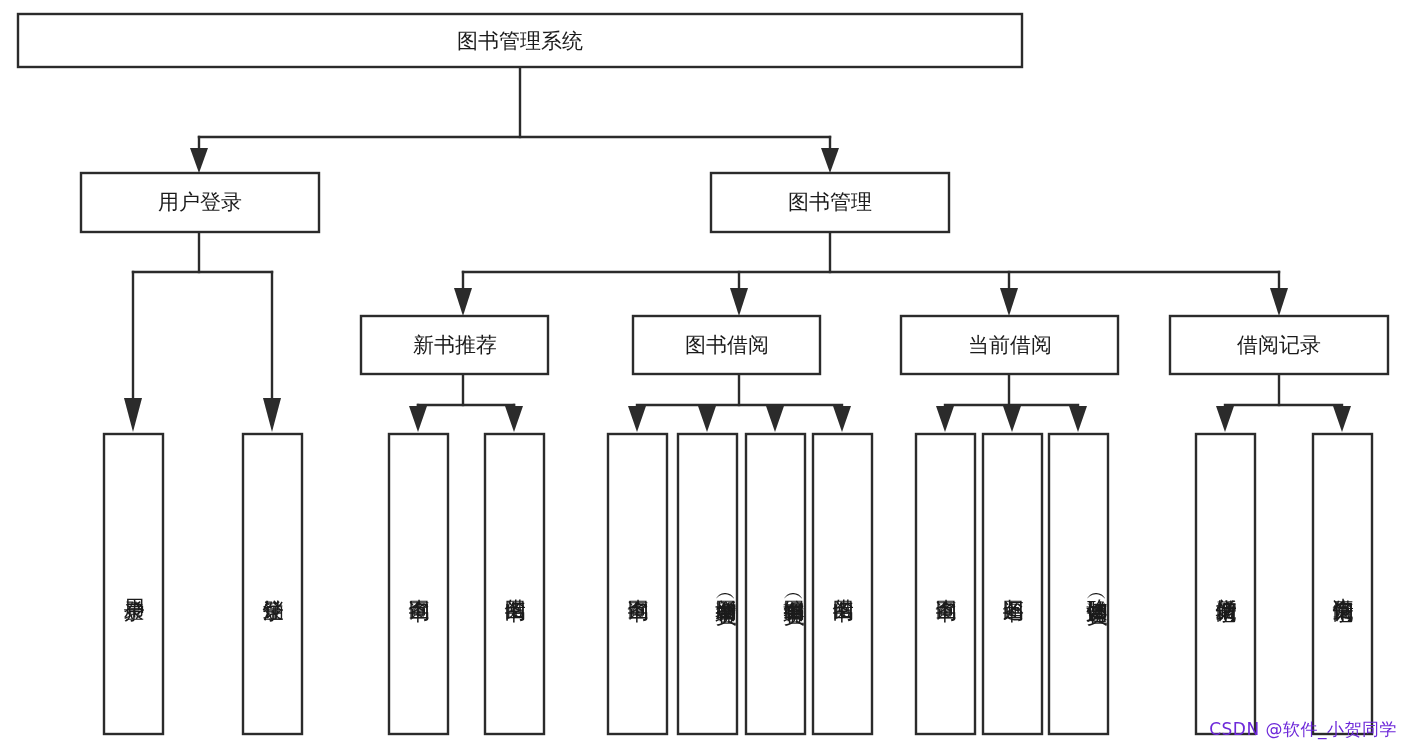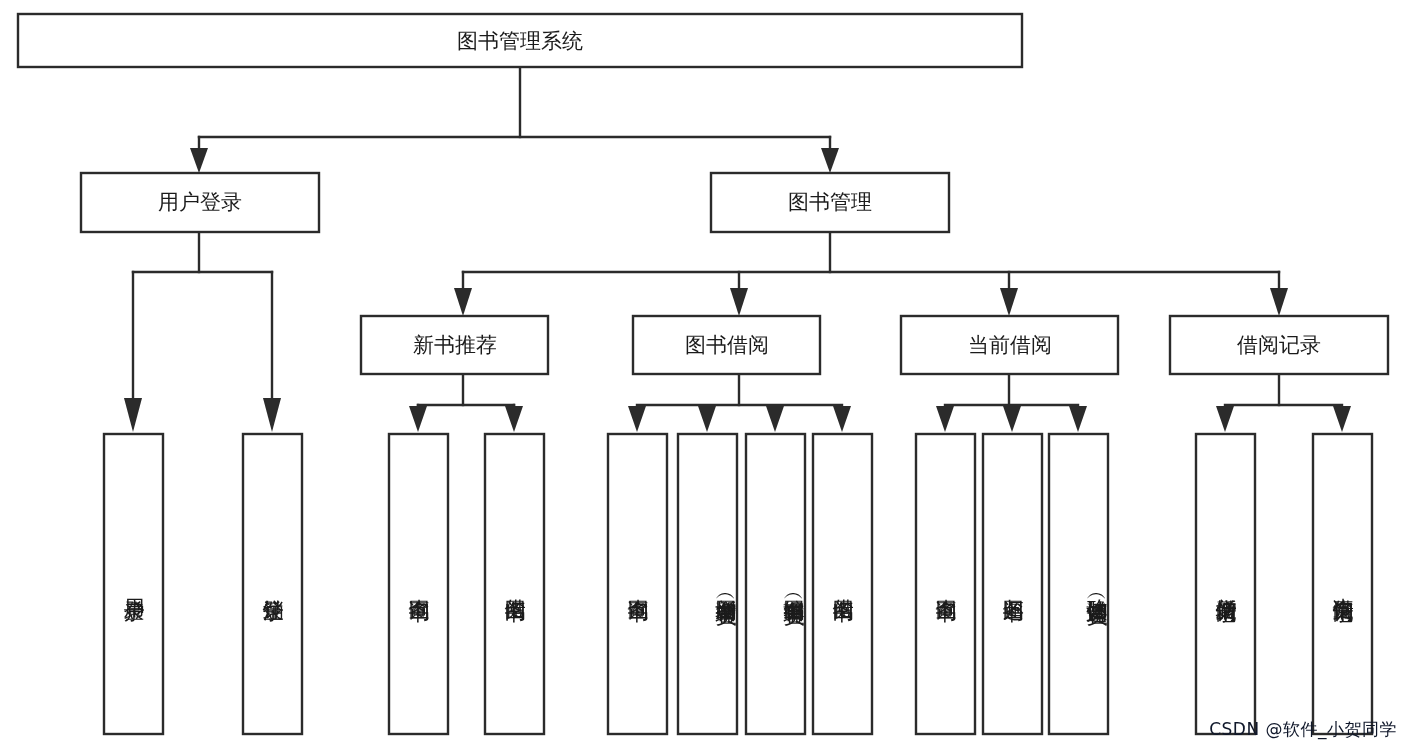--- a/index.html
+++ b/index.html
@@ -65,21 +65,21 @@
     align-items: flex-start;
     justify-content: center;
     pointer-events: none;
   }
   .watermark {
     position: absolute;
     right: 8px;
     bottom: 6px;
     font-family: "DejaVu Sans", "Liberation Sans", sans-serif;
     font-size: 17px;
-    color: #0f172a;
+    color: #6d28d9;
     letter-spacing: 0.5px;
     white-space: nowrap;
   }
 </style>
 </head>
 <body>
 
 <div id="diagram-root">
 
   <svg id="flow-svg" viewBox="0 0 1405 747">

